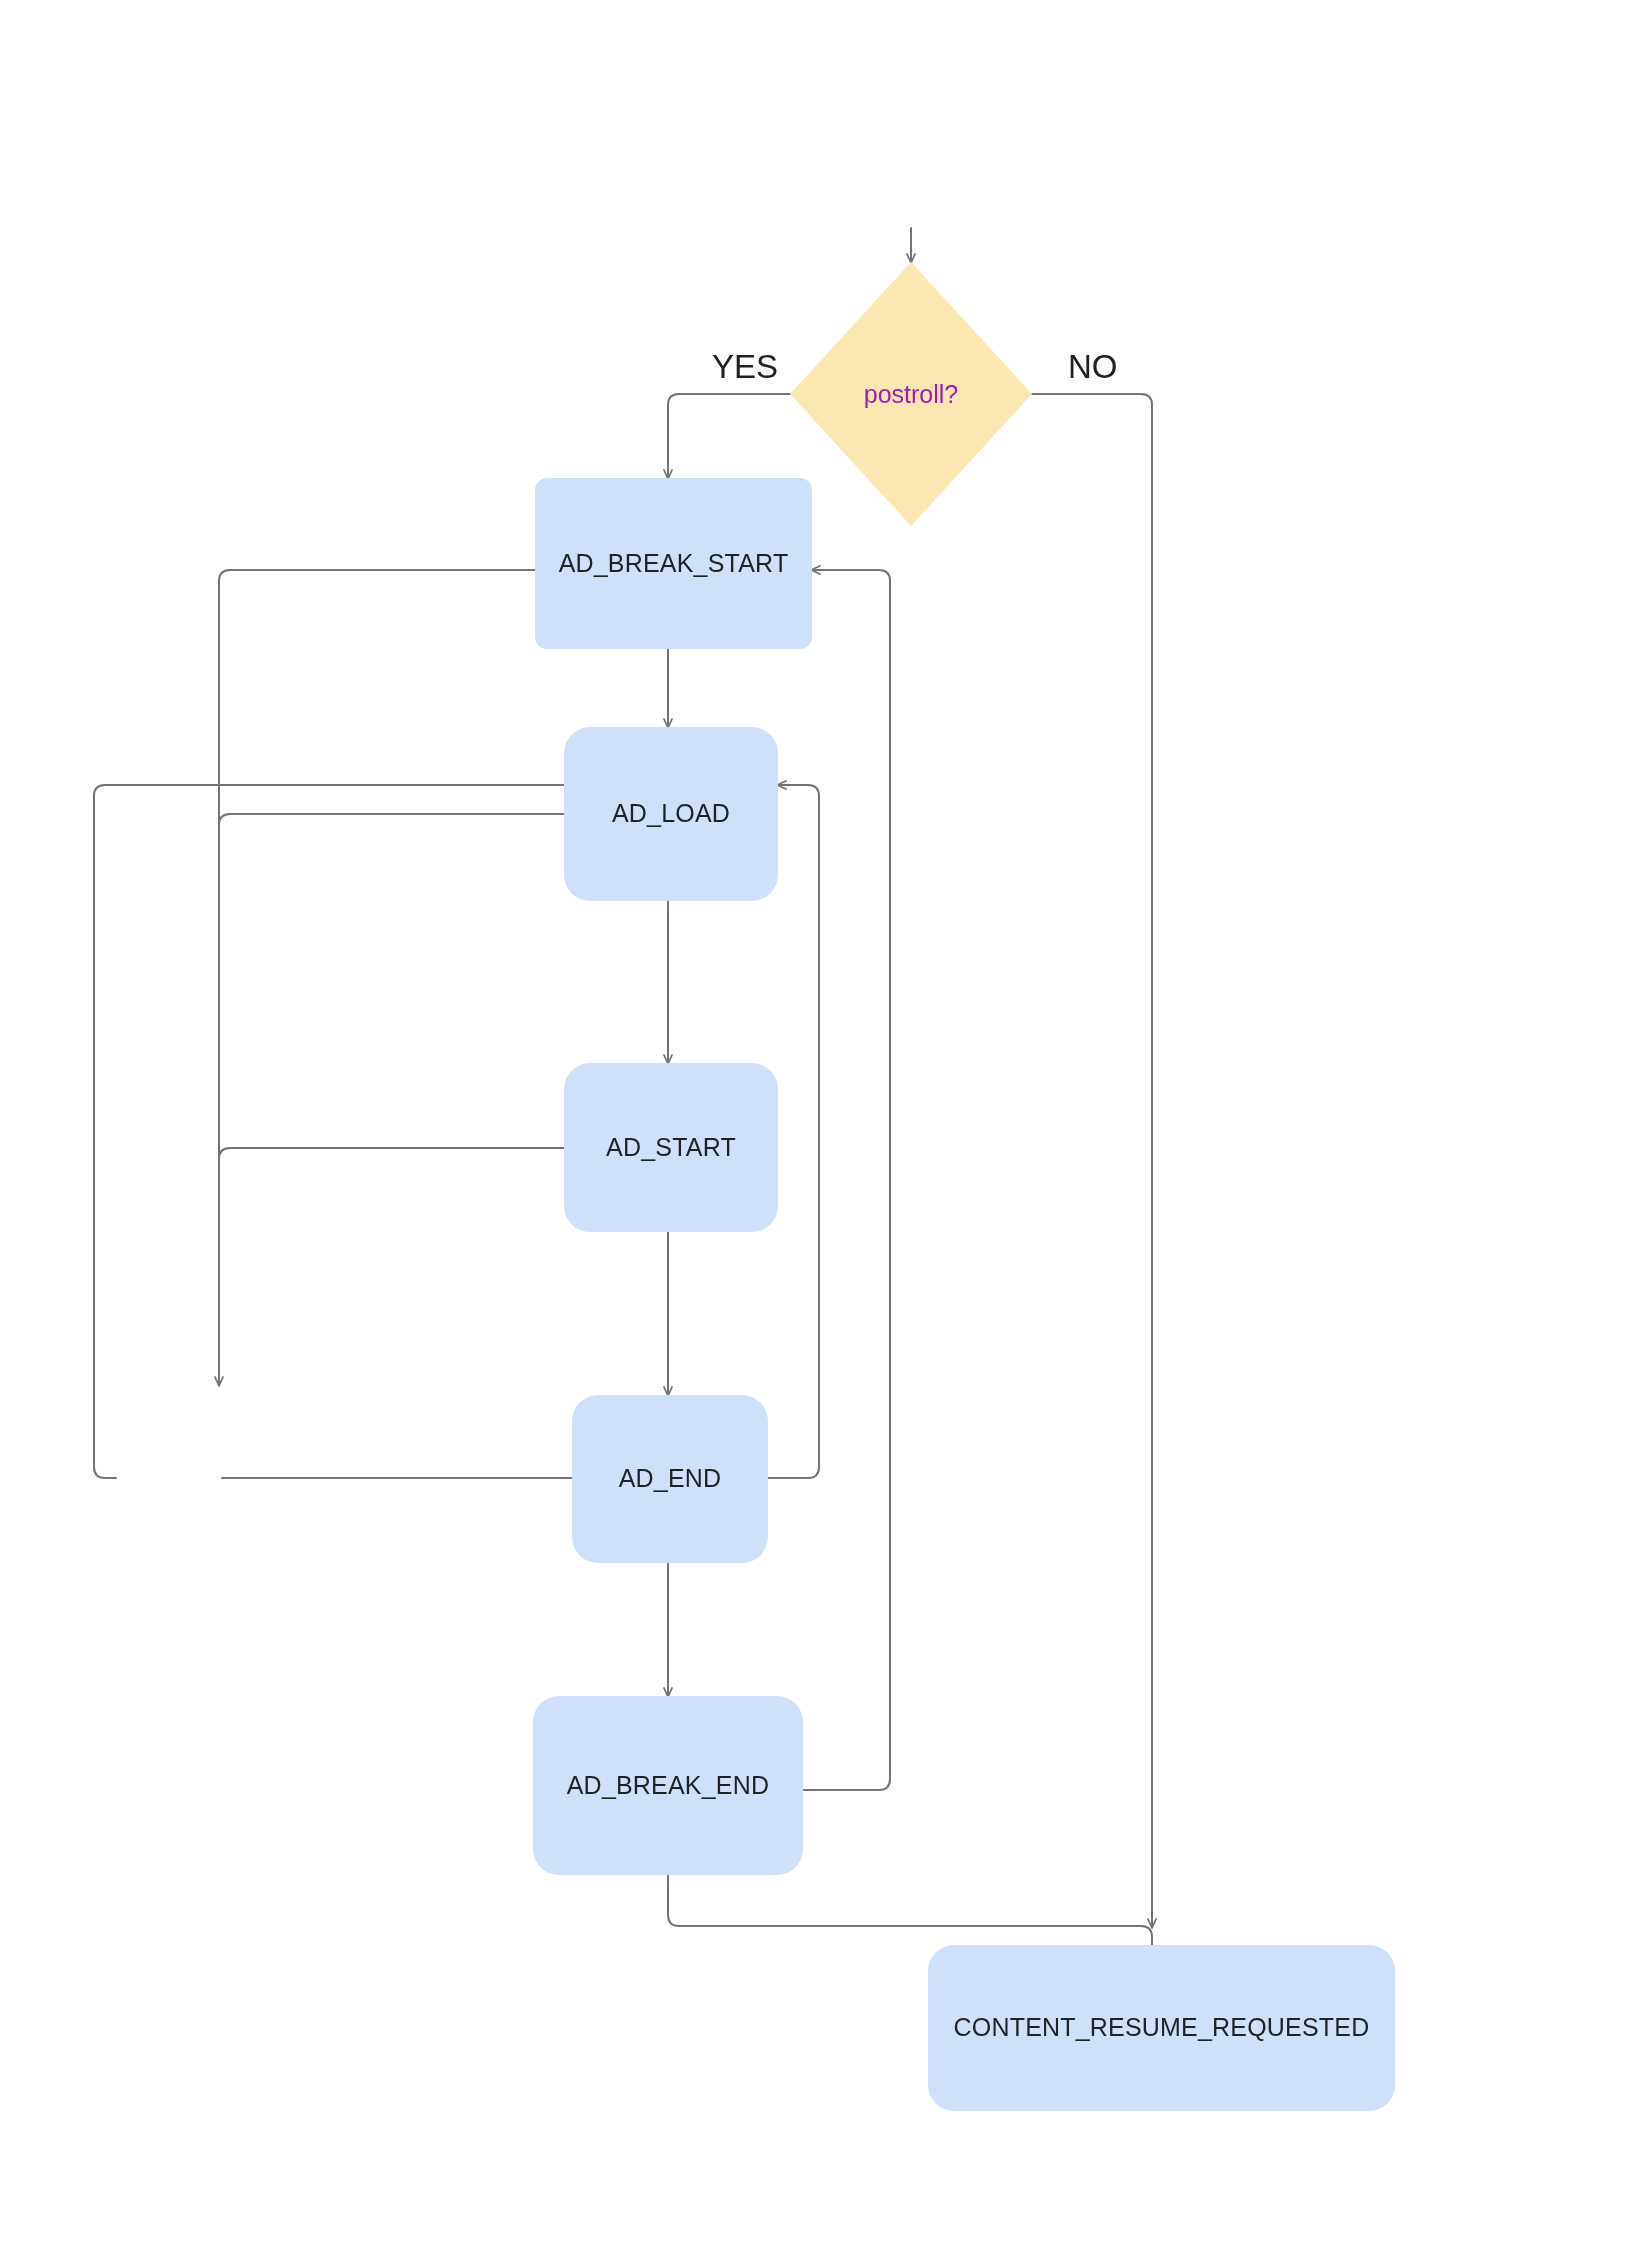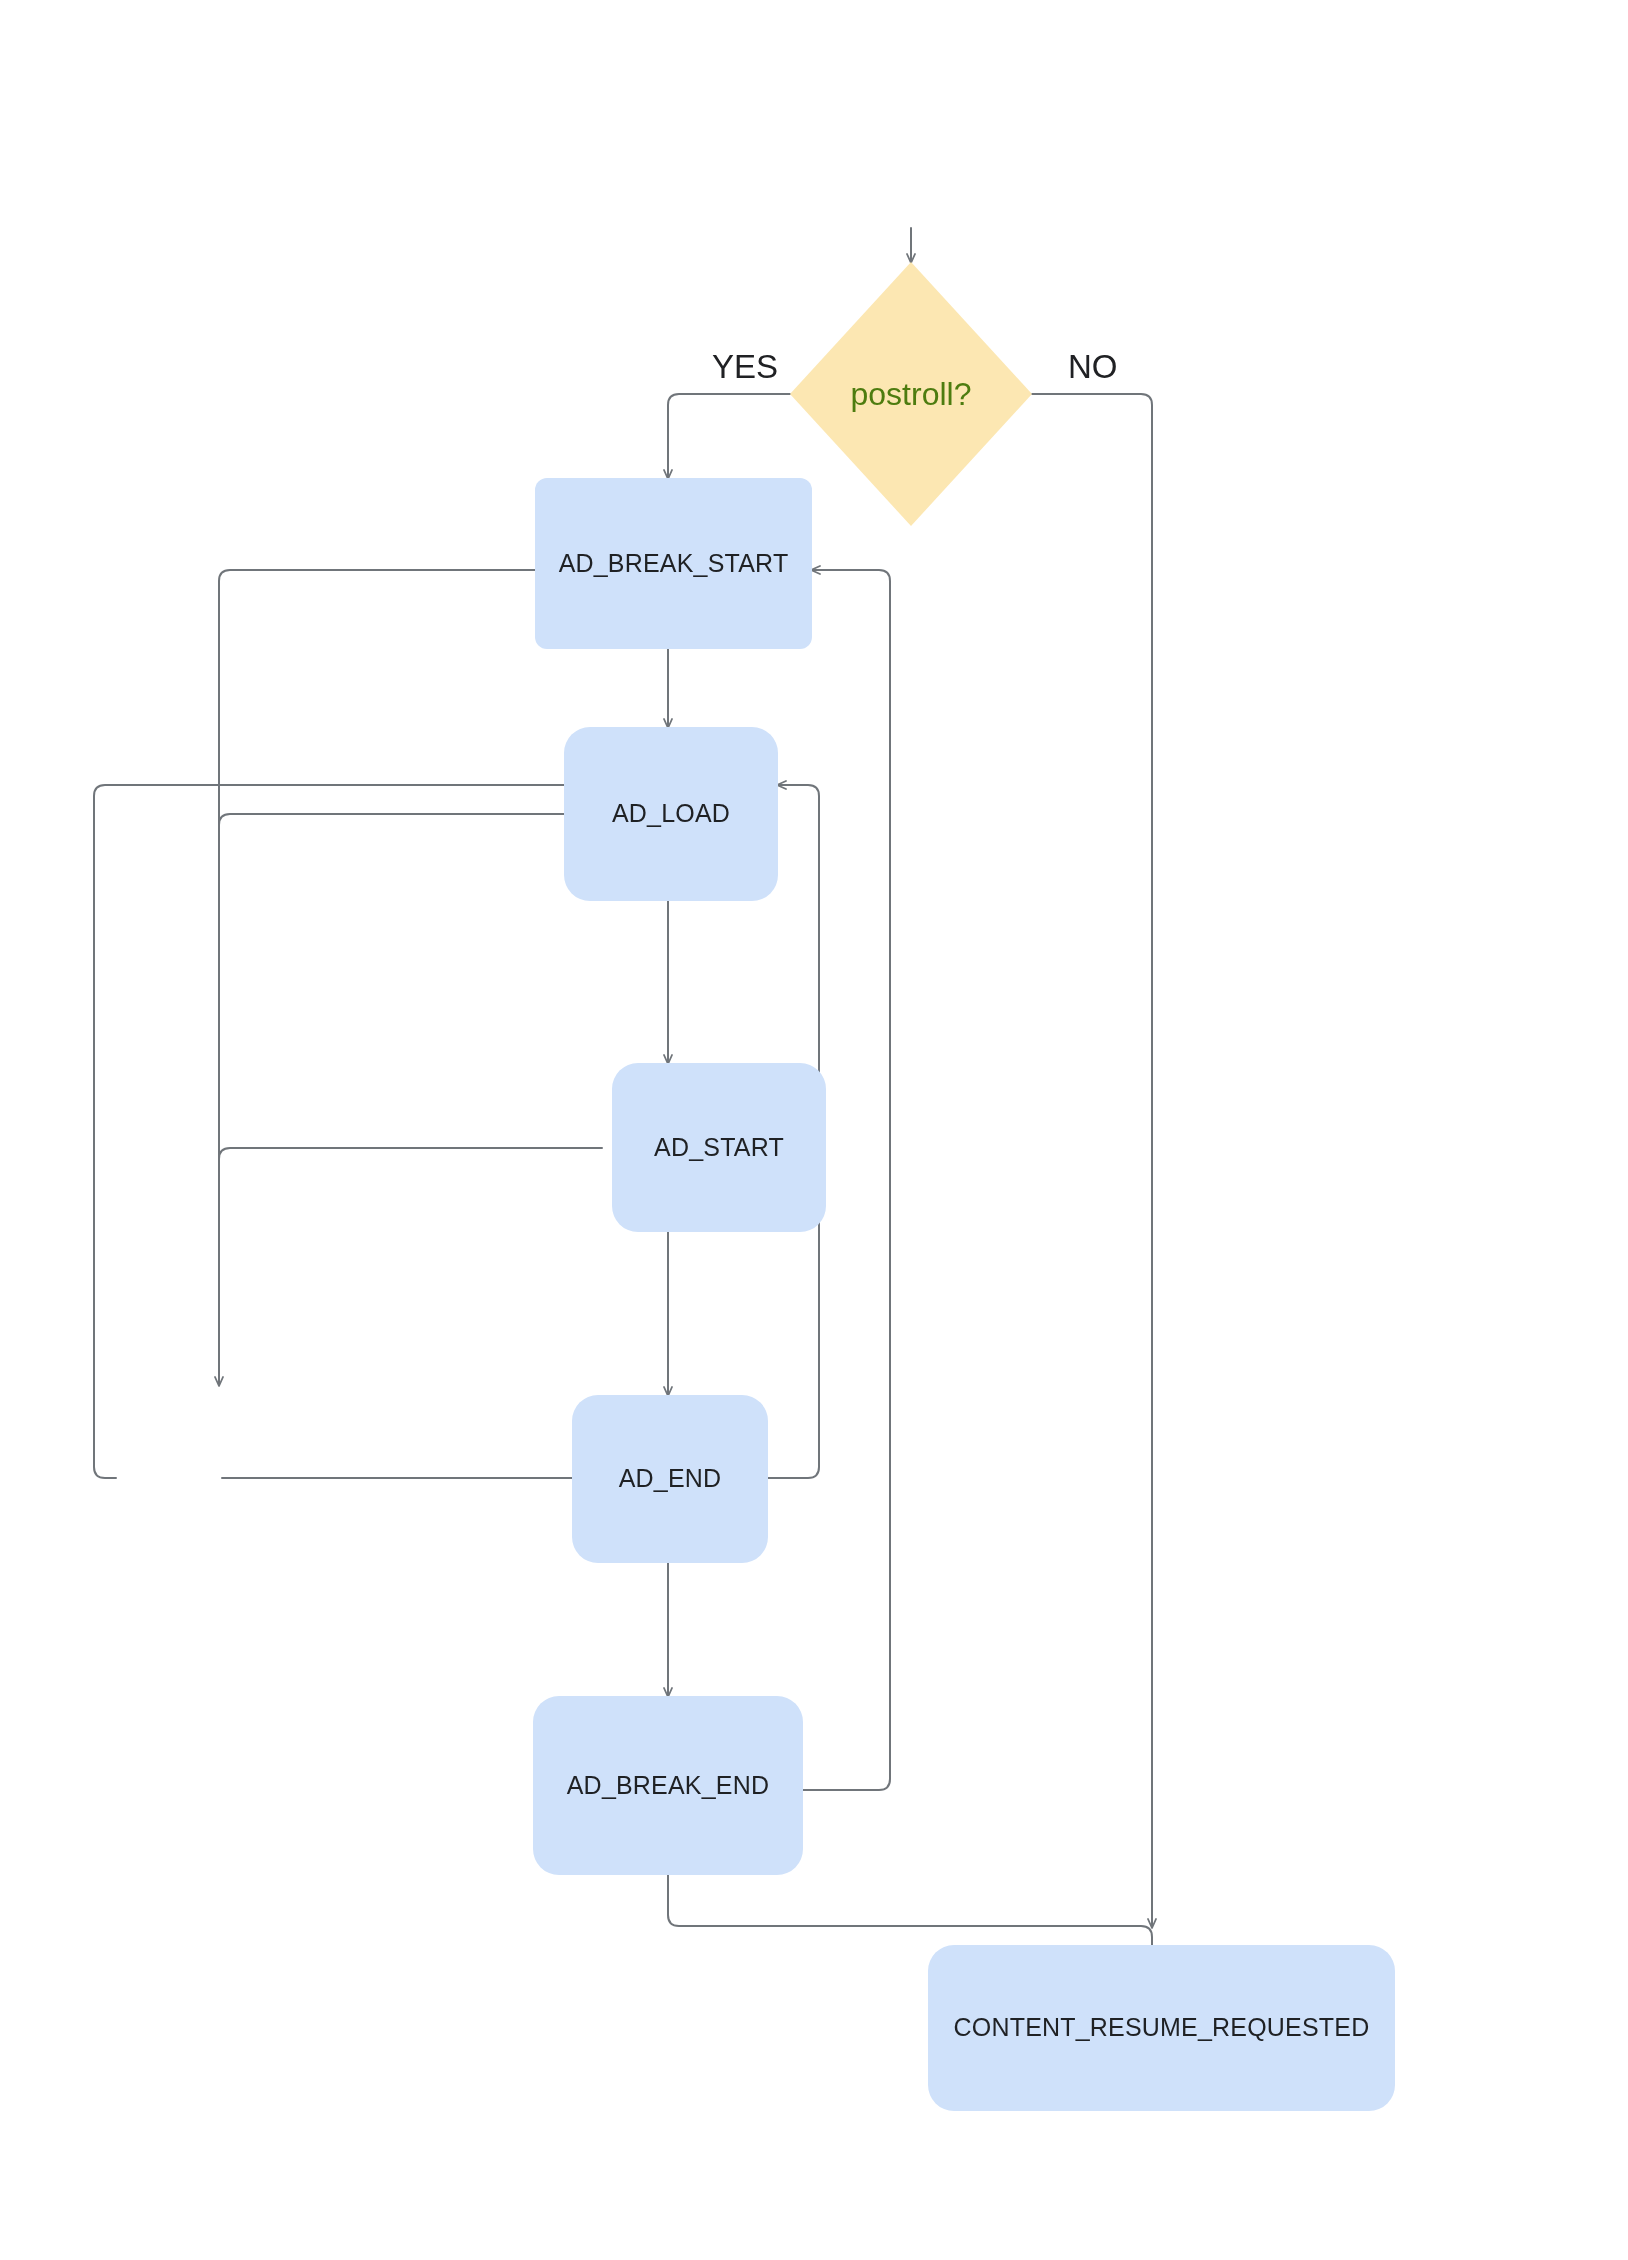--- a/index.html
+++ b/index.html
@@ -49,22 +49,22 @@
     justify-content:center;
   }
   .diamond-shape{
     position:absolute;
     left:0; top:0;
     width:100%; height:100%;
   }
   .diamond-label{
     position:relative;
     z-index:2;
-    font-size:32px;
-    color:#4d7c0f;
+    font-size:25px;
+    color:#a21caf;
     text-align:center;
   }
   .edge-label{
     position:absolute;
     font-size:33px;
     color:#202124;
     white-space:nowrap;
   }
 </style>
 </head>
@@ -125,21 +125,21 @@
   <div class="edge-label" style="left:1068px; top:348px;">NO</div>
 
   <div class="node process" style="left:535px; top:478px; width:277px; height:171px;border-radius:12px;">
     <span>AD_BREAK_START</span>
   </div>
 
   <div class="node process" style="left:564px; top:727px; width:214px; height:174px;">
     <span>AD_LOAD</span>
   </div>
 
-  <div class="node process" style="left:564px; top:1063px; width:214px; height:169px;margin-left:48px;">
+  <div class="node process" style="left:564px; top:1063px; width:214px; height:169px;">
     <span>AD_START</span>
   </div>
 
 
   <div class="node process" style="left:572px; top:1395px; width:196px; height:168px;">
     <span>AD_END</span>
   </div>
 
   <div class="node process" style="left:533px; top:1696px; width:270px; height:179px;">
     <span>AD_BREAK_END</span>

